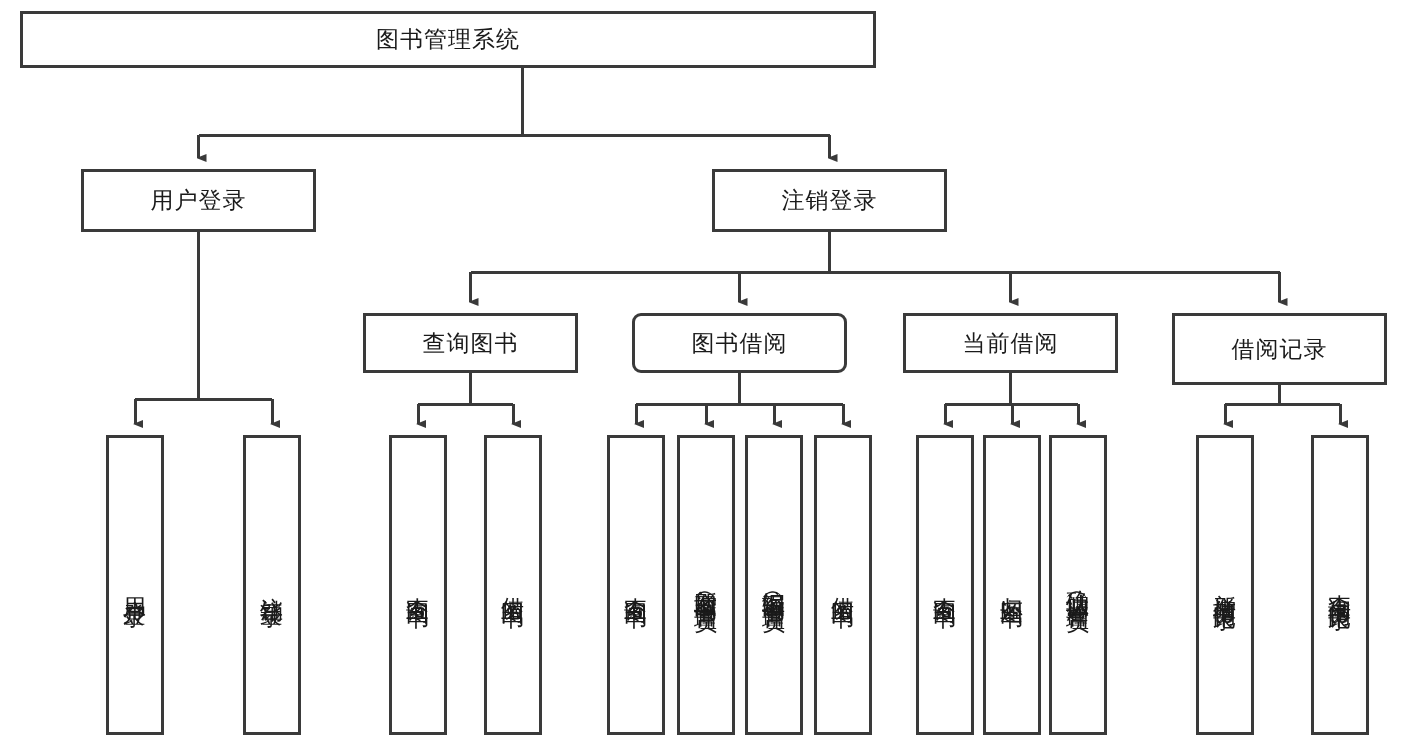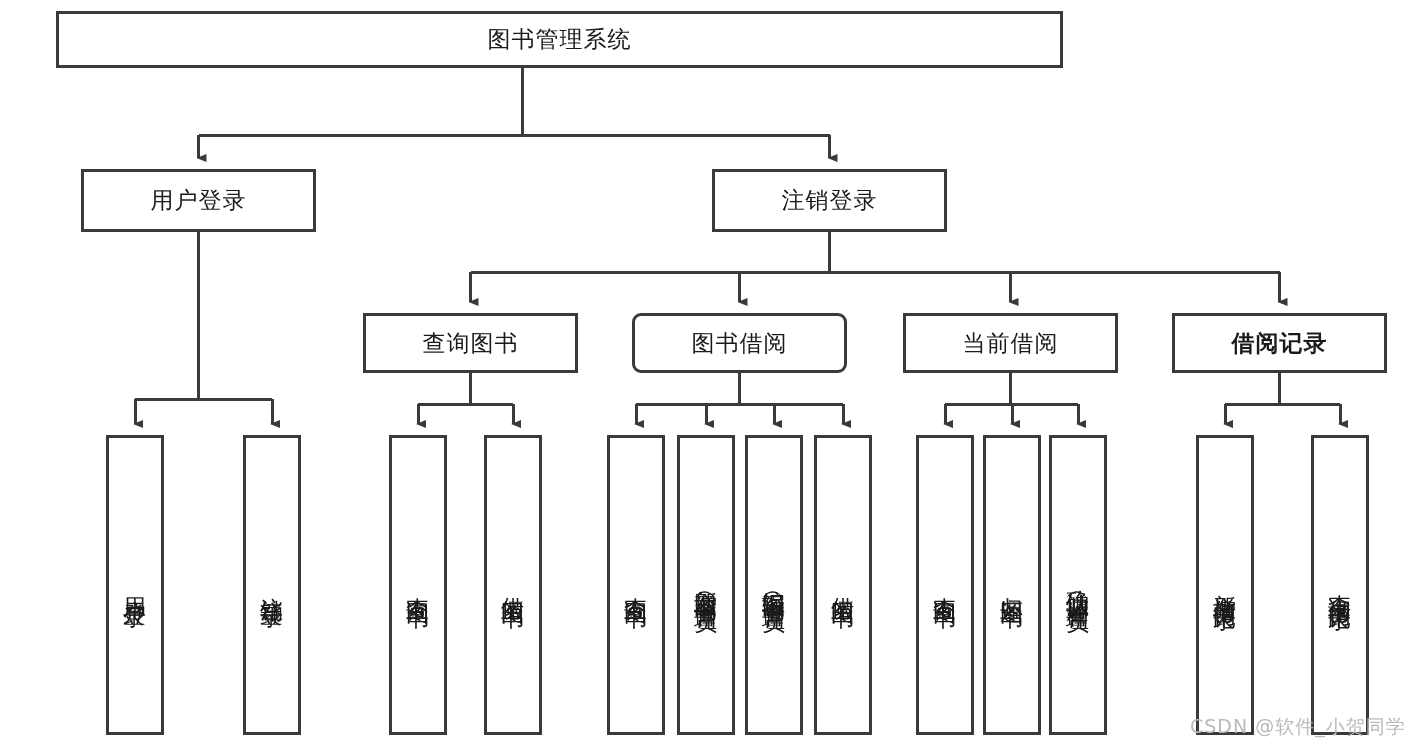--- a/index.html
+++ b/index.html
@@ -55,39 +55,39 @@
         <line x1="945" y1="404" x2="945" y2="424" stroke="#3a3a3a" stroke-width="3" shape-rendering="crispEdges" marker-end="url(#arrow)"></line>
         <line x1="1012" y1="404" x2="1012" y2="424" stroke="#3a3a3a" stroke-width="3" shape-rendering="crispEdges" marker-end="url(#arrow)"></line>
         <line x1="1078" y1="404" x2="1078" y2="424" stroke="#3a3a3a" stroke-width="3" shape-rendering="crispEdges" marker-end="url(#arrow)"></line>
         <line x1="1279.5" y1="373" x2="1279.5" y2="404" stroke="#3a3a3a" stroke-width="3" shape-rendering="crispEdges"></line>
         <line x1="1225" y1="404" x2="1340" y2="404" stroke="#3a3a3a" stroke-width="3" shape-rendering="crispEdges"></line>
         <line x1="1225" y1="404" x2="1225" y2="424" stroke="#3a3a3a" stroke-width="3" shape-rendering="crispEdges" marker-end="url(#arrow)"></line>
         <line x1="1340" y1="404" x2="1340" y2="424" stroke="#3a3a3a" stroke-width="3" shape-rendering="crispEdges" marker-end="url(#arrow)"></line>
       </g>
   </svg>
   <div id="nodes">
-      <div class="node h-node" style="left: 20px; top: 11px; width: 1007px; height: 57px; margin-left: 36px;">
+      <div class="node h-node" style="left: 20px; top: 11px; width: 856px; height: 57px;">
         <span class="label">图书管理系统</span>
       </div>
       <div class="node h-node" style="left: 81px; top: 169px; width: 235px; height: 63px;">
         <span class="label">用户登录</span>
       </div>
       <div class="node h-node" style="left: 712px; top: 169px; width: 235px; height: 63px;">
         <span class="label">注销登录</span>
       </div>
       <div class="node h-node" style="left: 363px; top: 313px; width: 215px; height: 60px;">
         <span class="label">查询图书</span>
       </div>
       <div class="node h-node" style="left: 632px; top: 313px; width: 215px; height: 60px; border-radius: 9px;">
         <span class="label">图书借阅</span>
       </div>
       <div class="node h-node" style="left: 903px; top: 313px; width: 215px; height: 60px;">
         <span class="label">当前借阅</span>
       </div>
-      <div class="node h-node" style="left: 1172px; top: 313px; width: 215px; height: 60px; font-weight: bold;">
+      <div class="node h-node" style="left: 1172px; top: 313px; width: 215px; height: 72px;">
         <span class="label">借阅记录</span>
       </div>
       <div class="node v-node" style="left: 106px; top: 435px; width: 58px; height: 300px;">
         <span class="label">用户登录</span>
       </div>
       <div class="node v-node" style="left: 243px; top: 435px; width: 58px; height: 300px;">
         <span class="label">注销登录</span>
       </div>
       <div class="node v-node" style="left: 389px; top: 435px; width: 58px; height: 300px;">
         <span class="label">查询图书</span>
@@ -116,14 +116,13 @@
       <div class="node v-node" style="left: 1049px; top: 435px; width: 58px; height: 300px;">
         <span class="label">确认归还（管理员）</span>
       </div>
       <div class="node v-node" style="left: 1196px; top: 435px; width: 58px; height: 300px;">
         <span class="label">新增借阅记录</span>
       </div>
       <div class="node v-node" style="left: 1311px; top: 435px; width: 58px; height: 300px;">
         <span class="label">查询借阅记录</span>
       </div>
     </div>
-  <div id="watermark" style="left: 1190px; top: 714px; color: rgb(185, 185, 185);">CSDN @软件_小贺同学</div>
 </div>
 
 </body></html>

